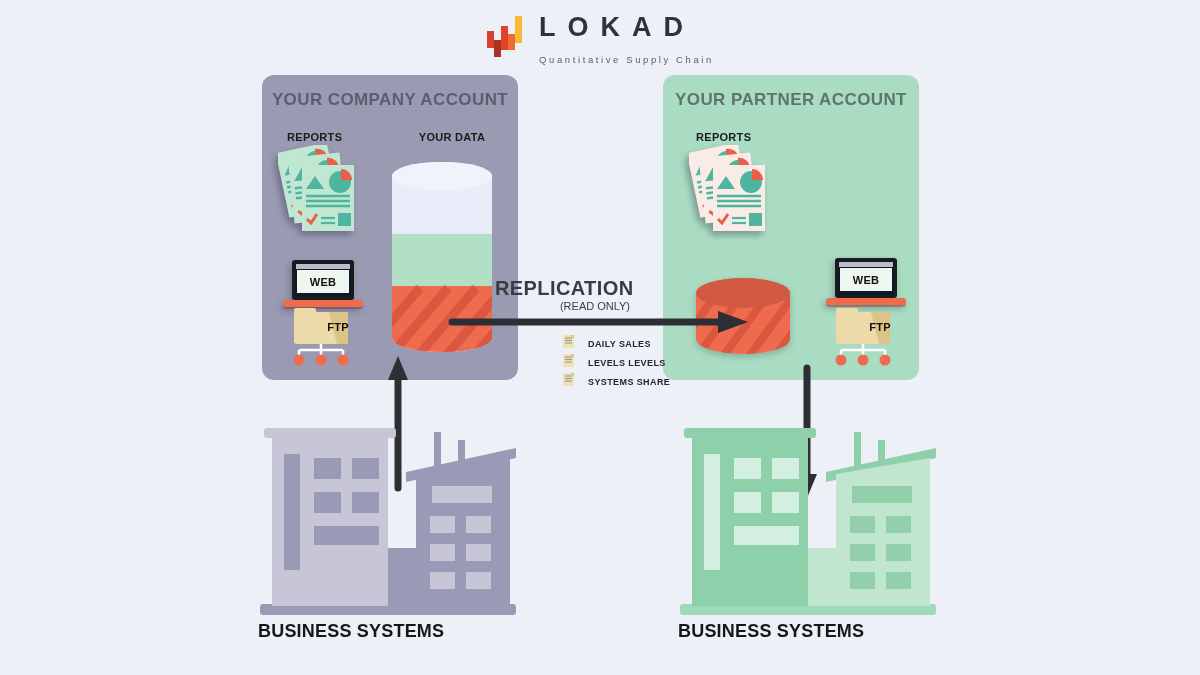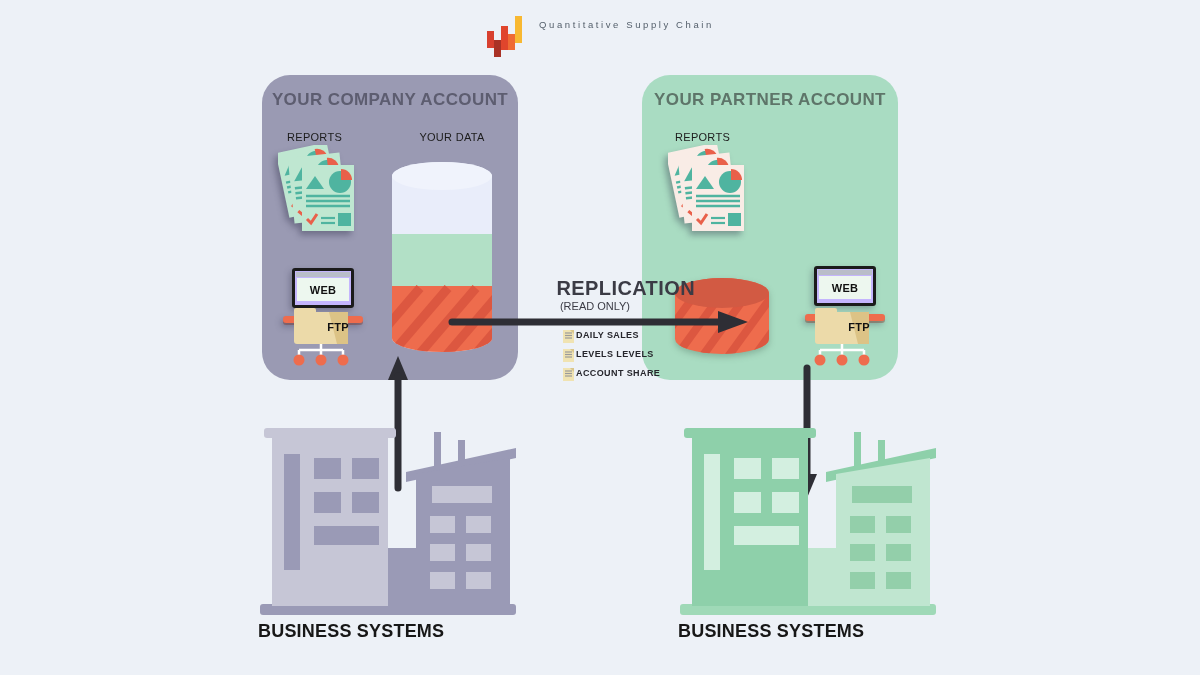--- a/index.html
+++ b/index.html
@@ -3,69 +3,69 @@
 <meta charset="utf-8">
 <style>
   html,body{margin:0;padding:0}
   .stage{position:relative;width:1200px;height:675px;background:var(--page-bg);
          font-family:"Liberation Sans",sans-serif;overflow:hidden}
 
   
   .logo{position:absolute;top:14px;left:0;right:0;display:flex;justify-content:center;
         align-items:flex-start;gap:13px}
   .logo-word{font-size:27px;letter-spacing:12px;color:var(--logo-text);font-weight:bold;line-height:1}
-  .logo-tagline{font-size:9.5px;letter-spacing:2.6px;color:var(--logo-tagline);margin-top:5px}
-
-  
-  .panel{position:absolute;top:75px;width:256px;height:305px;border-radius:28px}
+  .logo-tagline{font-size:9.5px;letter-spacing:2.6px;color:var(--logo-tagline);margin-top:13px}
+
+  
+  .panel{position:absolute;top:75px;width:256px;height:305px;border-radius:12px}
   .panel.company{left:262px;background:var(--panel-company)}
-  .panel.partner{left:642px;background:var(--panel-partner)}
+  .panel.partner{left:663px;background:var(--panel-partner)}
   .panel h2{margin:15px 8px 0;text-align:center;font-size:17px;letter-spacing:.4px;font-weight:bold}
   .company h2{color:var(--title-company)}
   .partner h2{color:var(--title-partner)}
-  .small-lbl{position:absolute;font-size:11px;font-weight:normal;color:var(--ink);letter-spacing:.3px}
+  .small-lbl{position:absolute;font-size:11px;font-weight:bold;color:var(--ink);letter-spacing:.3px}
   .company .reports-lbl{left:25px;top:56px}
   .partner .reports-lbl{left:33px;top:56px}
   .company .data-lbl{left:138px;top:56px;width:104px;text-align:center}
 
   .reports-icon{position:absolute;filter:drop-shadow(-3px 4px 3px rgba(30,30,55,.35))}
   .company .reports-icon{left:16px;top:70px}
   .partner .reports-icon{left:26px;top:70px}
 
   .cyl-left{position:absolute;left:128px;top:85px}
   .cyl-right{position:absolute;left:32px;top:200px;filter:drop-shadow(0 3px 3px rgba(30,60,45,.25))}
 
   
   .laptop{position:absolute;width:80px;filter:drop-shadow(-2px 3px 3px rgba(30,30,55,.3))}
   .company .laptop{left:21px;top:185px}
   .partner .laptop{left:163px;top:183px}
-  .screen{width:62px;height:40px;margin:8px auto;border:3px solid #1b1b1b;border-radius:3px;
-          background:#c4b5fd;box-sizing:border-box;overflow:hidden}
+  .screen{width:62px;height:40px;margin:0 auto;border:3px solid #1b1b1b;border-radius:3px;
+          background:#0f172a;box-sizing:border-box;overflow:hidden}
   .strip{height:5px;background:var(--laptop-strip);margin:1px 1px 0}
   .web-area{margin:1px 2px 2px;height:23px;background:#edf7ef;display:flex;align-items:center;
             justify-content:center;font-weight:bold;font-size:11px;color:#101010;letter-spacing:.3px}
   .lap-base{width:80px;height:7px;background:var(--orange);border-radius:3px;box-shadow:0 2px 0 rgba(120,40,25,.35)}
 
   
   .ftp{position:absolute;width:64px;height:62px}
   .company .ftp{left:27px;top:231px}
   .partner .ftp{left:168px;top:231px}
   .ftp-lbl{position:absolute;top:15px;left:0;right:4px;text-align:right;font-weight:bold;
            font-size:11px;color:#111;letter-spacing:.3px}
 
   
-  .rep-title{position:absolute;left:495px;top:277px;width:200px;text-align:right;
+  .rep-title{position:absolute;left:495px;top:277px;width:200px;text-align:left;
              font-size:20px;font-weight:bold;color:var(--replication-ink);letter-spacing:.4px}
   .rep-sub{position:absolute;left:495px;top:300px;width:200px;text-align:center;
            font-size:11px;font-weight:normal;color:var(--replication-ink)}
   .h-arrow{position:absolute;left:448px;top:308px}
   .v-arrow-left{position:absolute;left:388px;top:356px}
   .v-arrow-right{position:absolute;left:797px;top:364px}
   .data-list{position:absolute;left:563px;top:330px}
-  .data-item{display:flex;align-items:flex-start;gap:1px;height:19px}
+  .data-item{display:flex;align-items:flex-end;gap:13px;height:19px}
   .data-item .txt{font-size:9px;font-weight:bold;color:#26262c;letter-spacing:.4px}
 
   
   .buildings{position:absolute;top:420px}
   .buildings.west{left:258px}
   .buildings.east{left:678px}
   .biz-label{position:absolute;top:621px;width:262px;text-align:left;font-size:18px;
              font-weight:bold;color:#171717;letter-spacing:.2px}
   .biz-label.west{left:258px}
   .biz-label.east{left:678px}
@@ -77,20 +77,21 @@
 
   <header class="logo">
     <svg width="40" height="44" viewBox="0 0 40 44">
       <rect x="1" y="17" width="7" height="17" style="fill:var(--logo-red1)"></rect>
       <rect x="8" y="26" width="7" height="17" style="fill:var(--logo-red2)"></rect>
       <rect x="15" y="12" width="7" height="24" style="fill:var(--logo-red3)"></rect>
       <rect x="22" y="20" width="7" height="16" style="fill:var(--logo-orange)"></rect>
       <rect x="29" y="2" width="7" height="27" style="fill:var(--logo-yellow)"></rect>
     </svg>
     <div>
+      <div class="logo-word">LOKAD</div>
       <div class="logo-tagline">Quantitative Supply Chain</div>
     </div>
   </header>
 
   <section class="panel company">
     <h2>YOUR COMPANY ACCOUNT</h2>
 
     <div class="small-lbl reports-lbl">REPORTS</div>
     <svg class="reports-icon" width="86" height="96" viewBox="0 0 86 96">
       <defs>
@@ -279,21 +280,21 @@
     <div class="data-item">
       <svg width="12" height="14" viewBox="0 0 12 14">
         <rect x="0" y="0" width="11" height="13" style="fill:var(--doc-fill)"></rect>
         <polygon points="7,0 11,0 11,4" style="fill:var(--doc-fold)"></polygon>
         <g style="stroke:var(--doc-line);stroke-width:1.2">
           <line x1="2" y1="3" x2="9" y2="3"></line>
             <line x1="2" y1="5.5" x2="9" y2="5.5"></line>
             <line x1="2" y1="8" x2="9" y2="8"></line>
         </g>
       </svg>
-      <span class="txt">ACCOUNT SHARE</span>
+      <span class="txt">SYSTEMS SHARE</span>
     </div>
   </div>
 
   <svg class="v-arrow-left" width="20" height="136" viewBox="0 0 20 136">
     <polygon points="10,0 0,24 20,24" style="fill:var(--arrow)"></polygon>
     <line x1="10" y1="20" x2="10" y2="132" style="stroke:var(--arrow);stroke-width:7;stroke-linecap:round"></line>
   </svg>
   <svg class="v-arrow-right" width="20" height="134" viewBox="0 0 20 134">
     <line x1="10" y1="4" x2="10" y2="110" style="stroke:var(--arrow);stroke-width:7;stroke-linecap:round"></line>
     <polygon points="10,134 0,110 20,110" style="fill:var(--arrow)"></polygon>

